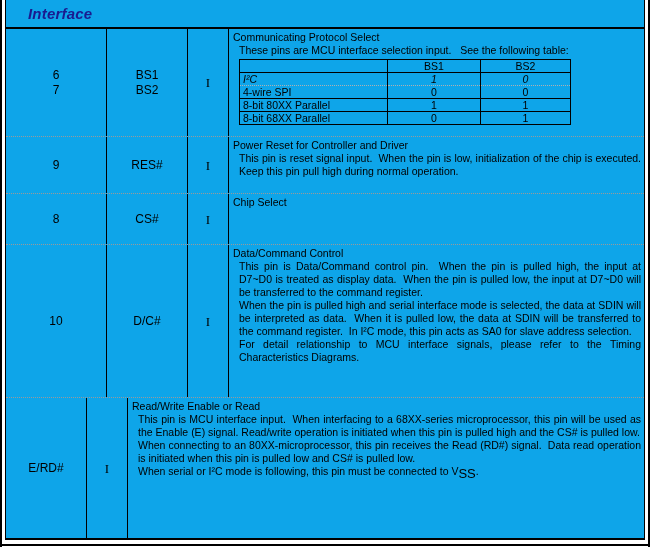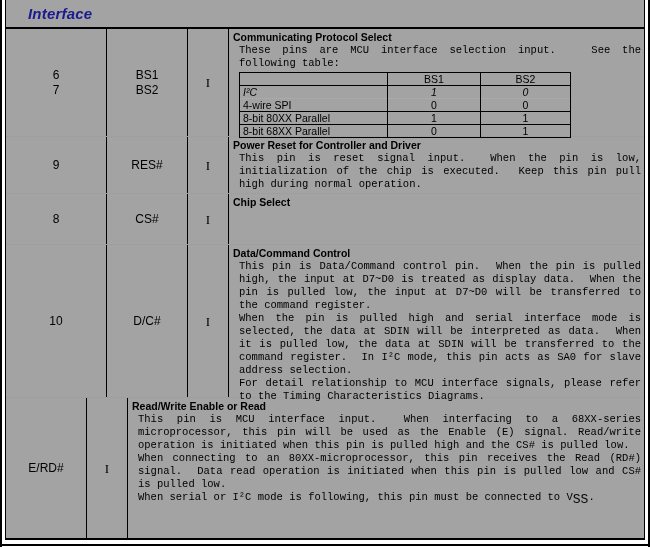--- a/index.html
+++ b/index.html
@@ -11,21 +11,21 @@
   .page{
     position:relative;width:650px;height:547px;box-sizing:border-box;
     border-left:2px solid #000;border-right:2px solid #000;background:#fff;
   }
   .bottom-rule{
     position:absolute;left:0;right:0;bottom:1px;height:2px;background:#000;
   }
   .table-frame{
     position:absolute;top:0;left:3px;right:3px;bottom:7px;
     border:1px solid #000;border-top:none;border-bottom:2px solid #000;
-    display:flex;flex-direction:column;box-sizing:border-box;background:#a3a3a3;
+    display:flex;flex-direction:column;box-sizing:border-box;background:#0ea5e9;
   }
   .section-header{
     height:29px;box-sizing:border-box;border-bottom:2px solid #000;
     display:flex;align-items:center;padding-left:22px;
   }
   .section-title{
     font-family:"Liberation Sans","DejaVu Sans",sans-serif;
     font-size:15px;font-weight:bold;font-style:italic;color:#1a1a8f;
     letter-spacing:0.2px;
   }
@@ -39,23 +39,23 @@
   .cell.c2{width:81px;border-right:1px solid #000;}
   .cell.c3{width:41px;border-right:1px solid #000;}
   .cell.c1,.cell.c2,.cell.c3{
     display:flex;flex-direction:column;align-items:center;justify-content:center;
     font-size:12px;line-height:15px;text-align:center;
   }
   .cell.c3{font-family:"Liberation Serif","DejaVu Serif",serif;font-size:13px;}
   .cell.desc{
     flex:1;padding:2px 3px 2px 4px;font-size:10.5px;line-height:13px;
   }
-  .desc-title{font-weight:bold;white-space:pre-wrap;}
+  .desc-title{font-weight:normal;white-space:pre-wrap;}
   .desc-body{padding-left:6px;}
-  .para{text-align:justify;white-space:pre-wrap;font-family:Liberation Mono, monospace;}
+  .para{text-align:justify;white-space:pre-wrap;}
   .para sub{font-size:13px;line-height:0;}
   .subtable{
     border-collapse:collapse;margin:2px 0 0 0;
     font-size:10.5px;line-height:12px;
   }
   .subtable td{
     border-left:1px solid #000;border-right:1px solid #000;
     height:13px;padding:0 3px;box-sizing:border-box;
   }
   .subtable{border:1px solid #000;}

